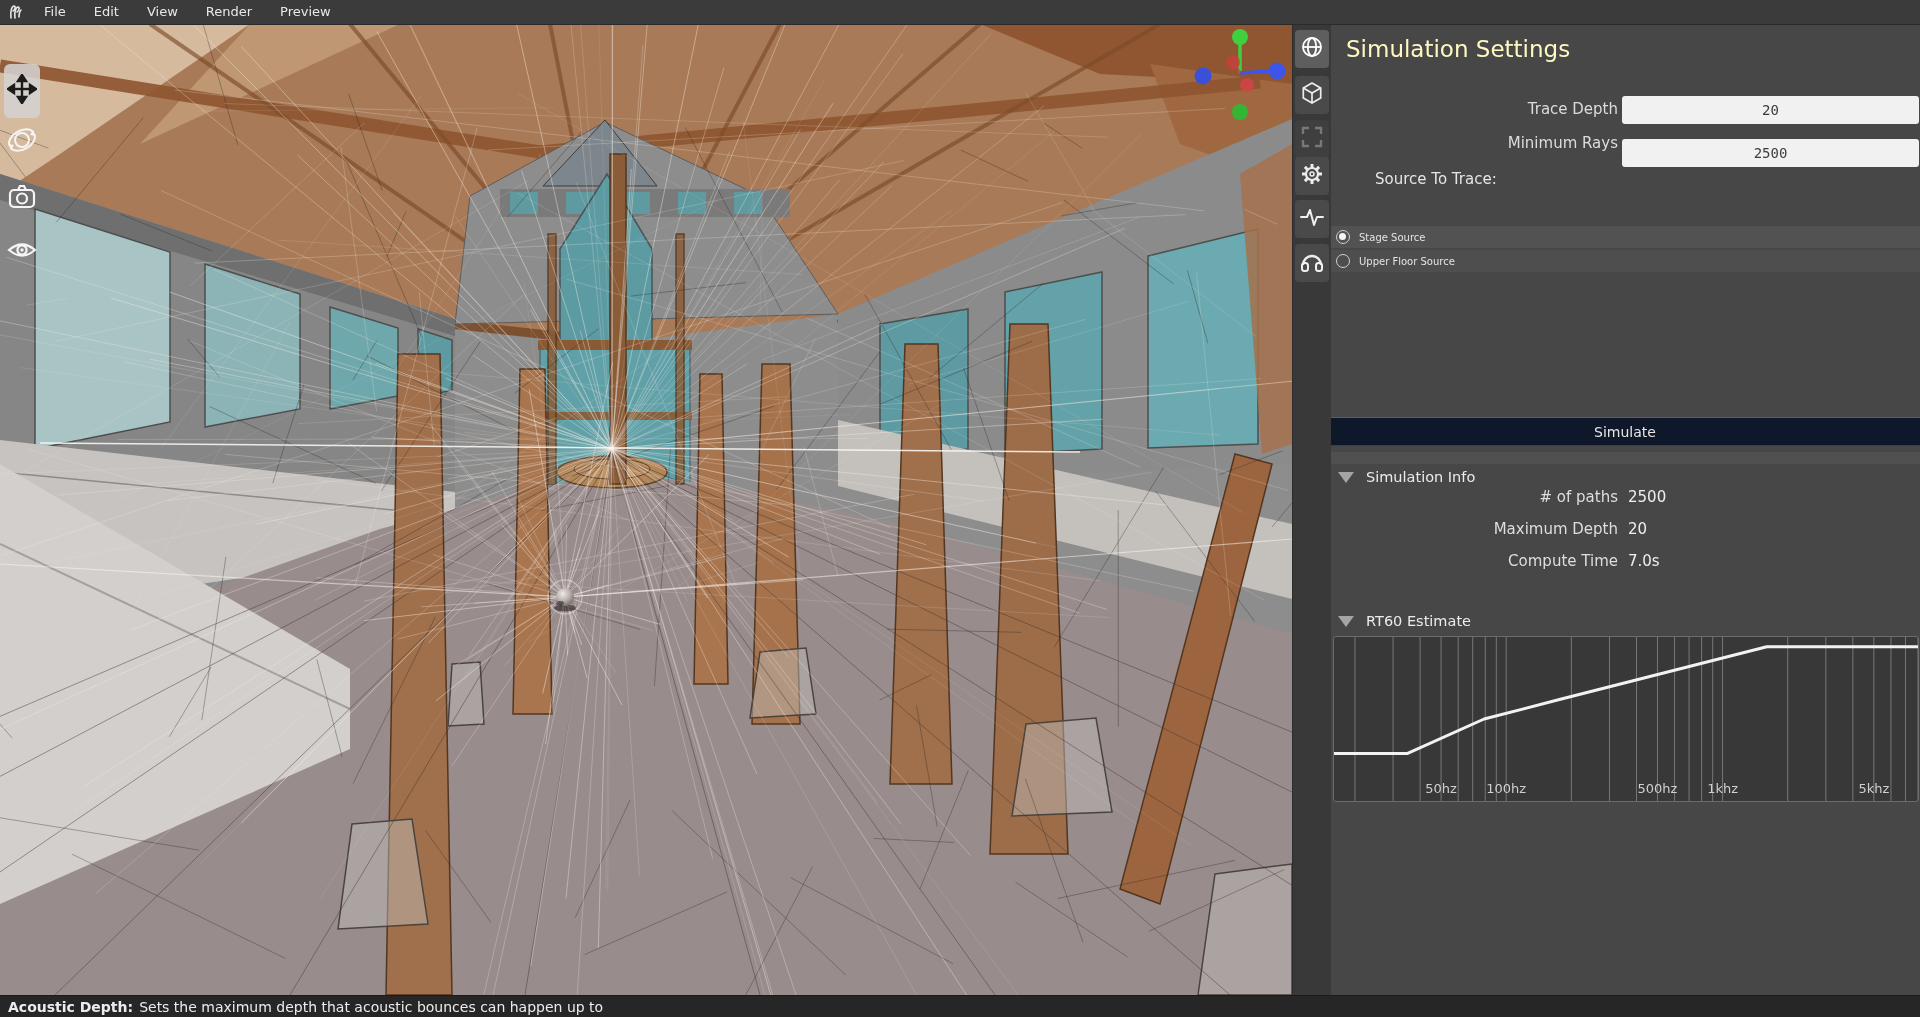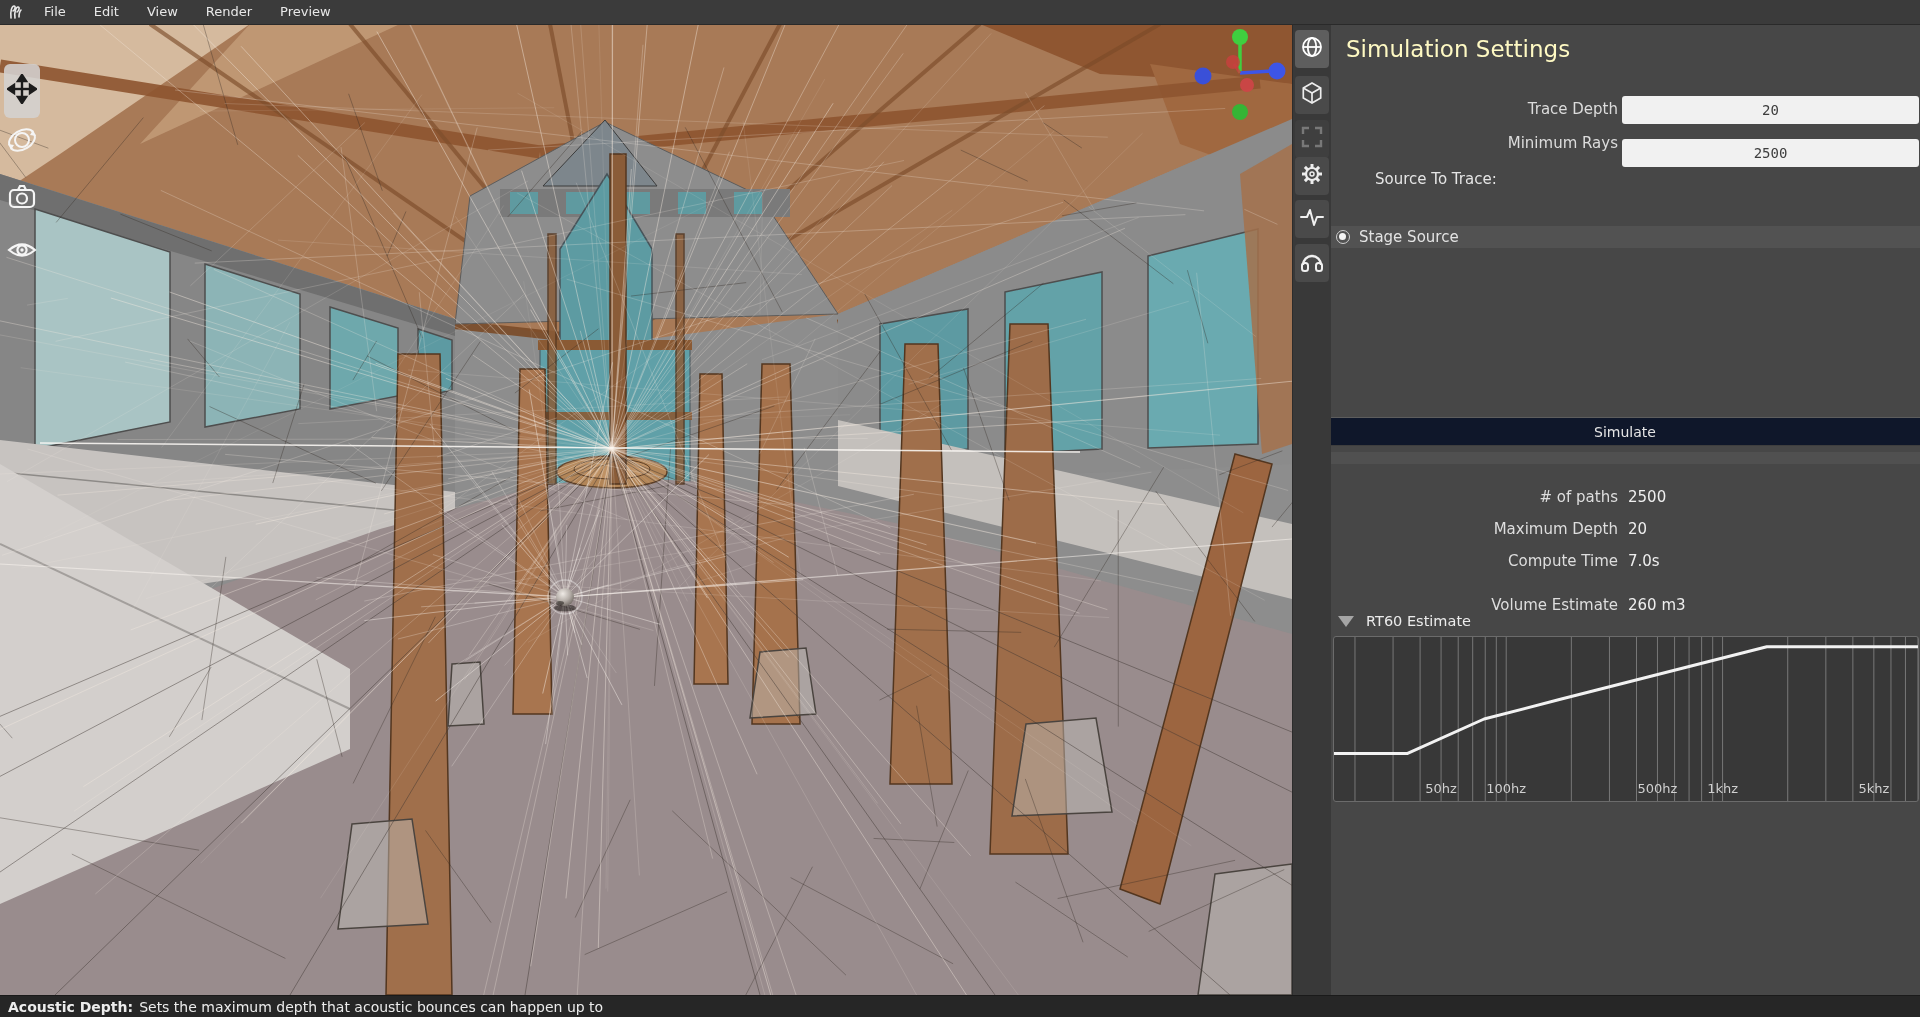--- a/index.html
+++ b/index.html
@@ -32,21 +32,21 @@
            font-size:15px;color:#dcdcdc;}
   .f-input{position:absolute;left:292px;width:293px;height:26px;background:#f1f1f1;border:none;
            border-radius:3px;text-align:center;font-family:"DejaVu Sans Mono","Liberation Mono",monospace;
            font-size:14px;color:#3d3d3d;outline:none;}
   .src-label{position:absolute;left:6px;top:146px;font-size:15px;color:#e5e5e5;margin-left:39px;}
   .tbl-head{position:absolute;left:0;top:172px;width:590px;height:28px;background:#9d9d9d;
             border-top:1px solid #6f6f6f;border-bottom:1px solid #6f6f6f;}
   .tbl-minicol{position:absolute;left:0;top:0;width:23px;height:28px;background:#8f8f8f;border-right:1px solid #7a7a7a;}
   .tbl-name{position:absolute;left:29px;top:0;line-height:28px;font-size:14px;font-weight:bold;color:#141414;}
   .tbl-scroll{position:absolute;right:5px;top:2px;width:9px;height:24px;background:#767676;border-radius:2px;}
-  .src-row{position:absolute;left:0;width:590px;height:22px;display:flex;align-items:center;font-size:15px;color:#e3e3e3;}
+  .src-row{position:absolute;left:0;width:590px;height:22px;display:flex;align-items:center;font-size:10px;color:#e3e3e3;}
   .src-row.r0{top:202px;background:#525252;}
   .src-row.r1{top:226px;background:#4e4e4e;}
   .radio{width:14px;height:14px;border:1.5px solid #cfcfcf;border-radius:50%;margin:0 9px 0 6px;
          box-sizing:border-box;position:relative;flex:0 0 auto;}
   .radio.on::after{content:"";position:absolute;left:2px;top:2px;width:7px;height:7px;border-radius:50%;background:#f5f5f5;}
   .simulate-btn{position:absolute;left:0;top:393px;width:590px;height:29px;background:#0f172a;border:none;
                 color:#e5e5e5;font-size:14px;font-family:inherit;border-top:1px solid #5d5d5d;border-bottom:1px solid #3e3e3e;}
   .progress-strip{position:absolute;left:0;top:428px;width:590px;height:12px;background:#505050;}
   .sec-head{position:absolute;left:0;width:590px;height:18px;display:flex;align-items:center;}
   .tri{width:0;height:0;border-left:8px solid transparent;border-right:8px solid transparent;
@@ -610,39 +610,43 @@
     <div class="f-label" style="top:72px;">Trace Depth</div>
     <input class="f-input" style="top: 72px;" value="20">
     <div class="f-label" style="top:106px;">Minimum Rays</div>
     <input class="f-input" style="top: 115px;" value="2500">
 
     <div class="src-label">Source To Trace:</div>
     <div class="src-row r0">
       <span class="radio on"></span>
       <span>Stage Source</span>
     </div>
+    <div class="src-row r1">
+      <span class="radio"></span>
+      <span>Upper Floor Source</span>
+    </div>
 
     <button class="simulate-btn">Simulate</button>
     <div class="progress-strip"></div>
 
+    <div class="sec-head" style="top:444px;">
+      <span class="tri"></span>
+      <span class="sec-title">Simulation Info</span>
+    </div>
     <div class="info-row" style="top:464px;">
       <span class="info-label"># of paths</span>
       <span class="info-value">2500</span>
     </div>
     <div class="info-row" style="top:496px;">
       <span class="info-label">Maximum Depth</span>
       <span class="info-value">20</span>
     </div>
     <div class="info-row" style="top:528px;">
       <span class="info-label">Compute Time</span>
       <span class="info-value">7.0s</span>
-    </div>
-    <div class="info-row" style="top:572px;">
-      <span class="info-label">Volume Estimate</span>
-      <span class="info-value">260 m3</span>
     </div>
 
     <div class="sec-head" style="top:588px;">
       <span class="tri"></span>
       <span class="sec-title">RT60 Estimate</span>
     </div>
     <svg class="rt60-chart" id="rt60-chart" viewBox="0 0 584 164">
         <line x1="20.96927624456062" y1="0" x2="20.96927624456062" y2="164" stroke="rgba(255,255,255,0.32)" stroke-width="1"></line>
         <line x1="59.071698695830925" y1="0" x2="59.071698695830925" y2="164" stroke="rgba(255,255,255,0.32)" stroke-width="1"></line>
         <line x1="86.10579765285038" y1="0" x2="86.10579765285038" y2="164" stroke="rgba(255,255,255,0.32)" stroke-width="1"></line>

